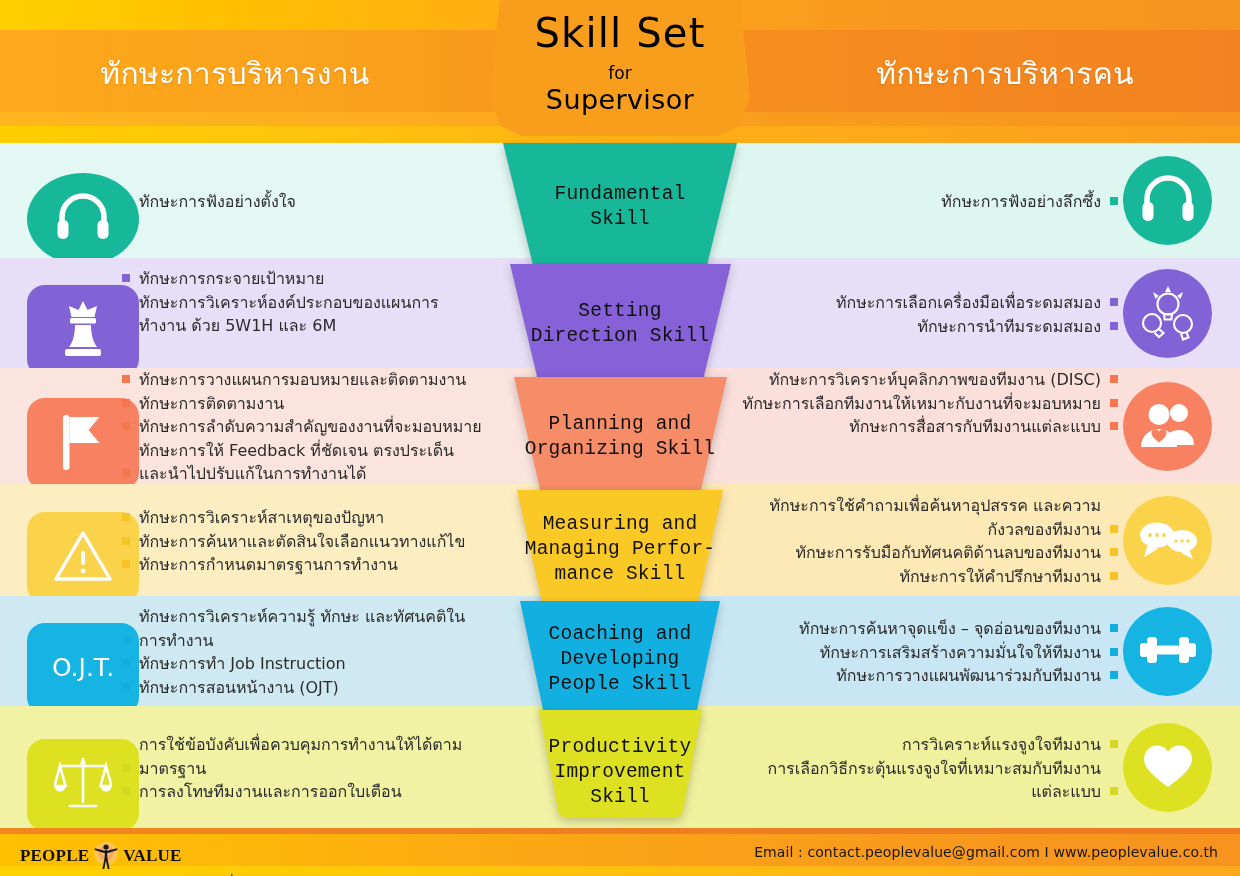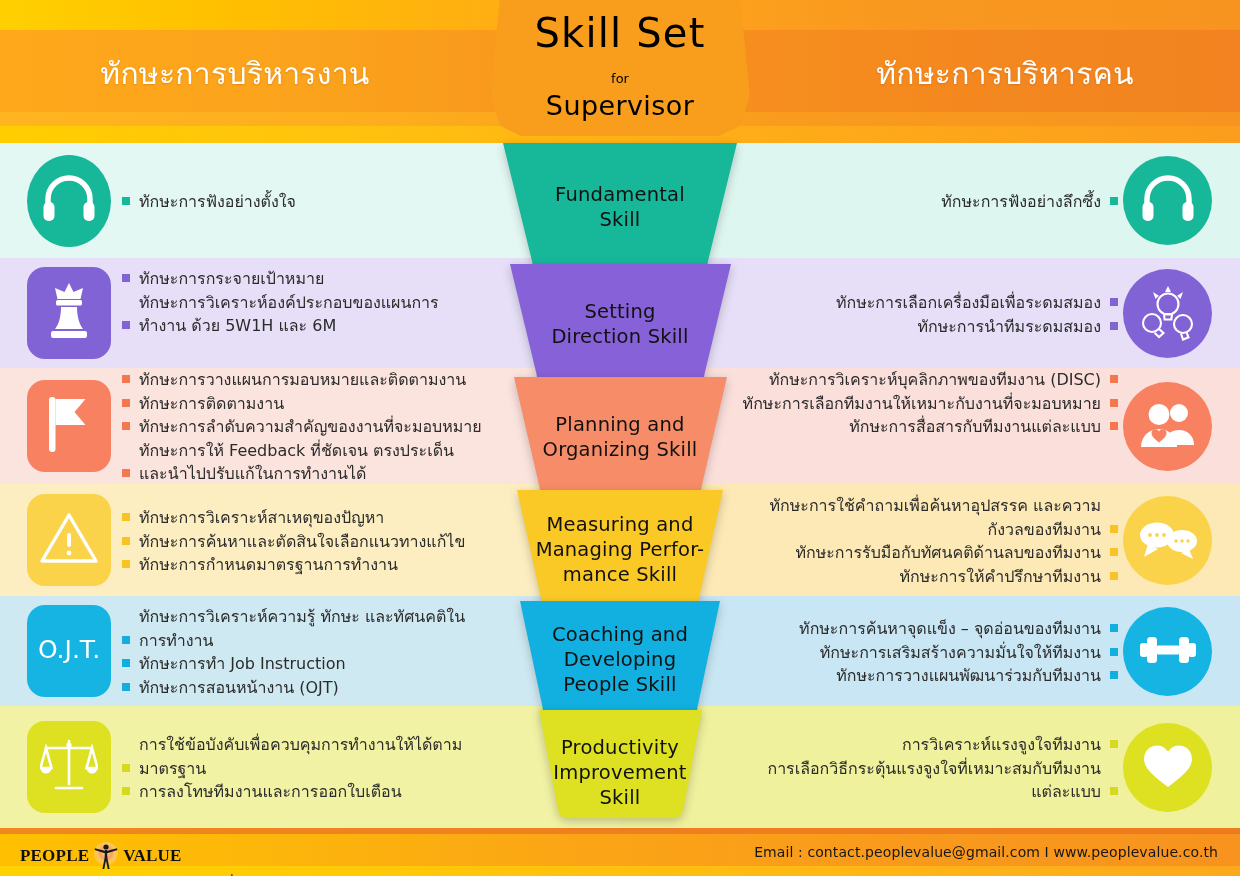--- a/index.html
+++ b/index.html
@@ -29,52 +29,52 @@
   .funnel-cap{
     position:absolute;left:490px;top:-6px;width:260px;height:142px;
     background:#f99d1c;
     -webkit-clip-path:polygon(4% 0, 96% 0, 100% 72%, 96% 93%, 88% 100%, 12% 100%, 4% 93%, 0 72%);
     clip-path:polygon(4% 0, 96% 0, 100% 72%, 96% 93%, 88% 100%, 12% 100%, 4% 93%, 0 72%);
     z-index:5;
     box-shadow:0 2px 6px rgba(0,0,0,.18);
   }
   .cap-text{position:absolute;left:490px;top:10px;width:260px;z-index:6;text-align:center;color:#000000;}
   .cap-main{font-size:40px;font-weight:400;letter-spacing:1.2px;line-height:46px;}
-  .cap-for{font-size:13px;line-height:22px;margin-top:12px;}
+  .cap-for{font-size:17px;line-height:22px;margin-top:6px;}
   .cap-sub{font-size:27px;line-height:32px;letter-spacing:.4px;}
 
   
   .row{position:absolute;left:0;width:1240px;}
   .band-left{position:absolute;left:0;top:0;height:100%;width:620px;}
   .band-right{position:absolute;left:620px;top:0;height:100%;width:620px;}
 
   
   .ltile{
-    position:absolute;left:27px;width:84px;height:92px;border-radius:18px;
-    display:flex;align-items:center;justify-content:center;
+    position:absolute;left:27px;width:112px;height:92px;border-radius:18px;
+    display:flex;align-items:center;justify-content:center;margin-top:18px;
   }
   .ltile.circle{border-radius:50%;}
   
   .rcircle{
     position:absolute;left:1123px;width:89px;height:89px;border-radius:50%;
     display:flex;align-items:center;justify-content:center;
   }
 
   .bullets{position:absolute;font-size:16px;line-height:23.5px;color:#2b2b2b;}
   .bullets.left{left:139px;width:340px;text-align:left;}
   .bullets.right{right:139px;width:360px;text-align:right;}
   .bline{white-space:nowrap;position:relative;}
   .bline.wrapok{white-space:normal;}
   .bul{display:inline-block;width:8px;height:8px;vertical-align:2px;}
   .bullets.left .bul{margin-right:9px;margin-left:-17px;}
   .bullets.right .bul{margin-left:9px;margin-right:-17px;}
   .cont{display:inline-block;}
 
   
-  .seg{position:absolute;z-index:4;}
+  .seg{position:absolute;z-index:4;font-family:Liberation Mono, monospace;}
   .seg .shape{position:absolute;left:0;top:0;width:100%;height:100%;
     filter:drop-shadow(0 3px 5px rgba(0,0,0,.22));}
   .seg .lbl{position:absolute;left:0;width:100%;text-align:center;color:#111;
     font-size:19.5px;line-height:25px;letter-spacing:.2px;z-index:2;}
 
   
   .footer{position:absolute;left:0;top:828px;width:1240px;height:48px;overflow:hidden;}
   .fstripe{position:absolute;left:0;width:1240px;}
   .fs1{top:0;height:6px;background:linear-gradient(90deg,#f0881f 0%,#ef7f20 50%,#ee7a20 100%);}
   .fs2{top:6px;height:32px;background:linear-gradient(90deg,#ffc000 0%,#fdb70a 20%,#fba615 45%,#f99a1c 72%,#f7931e 100%);}

